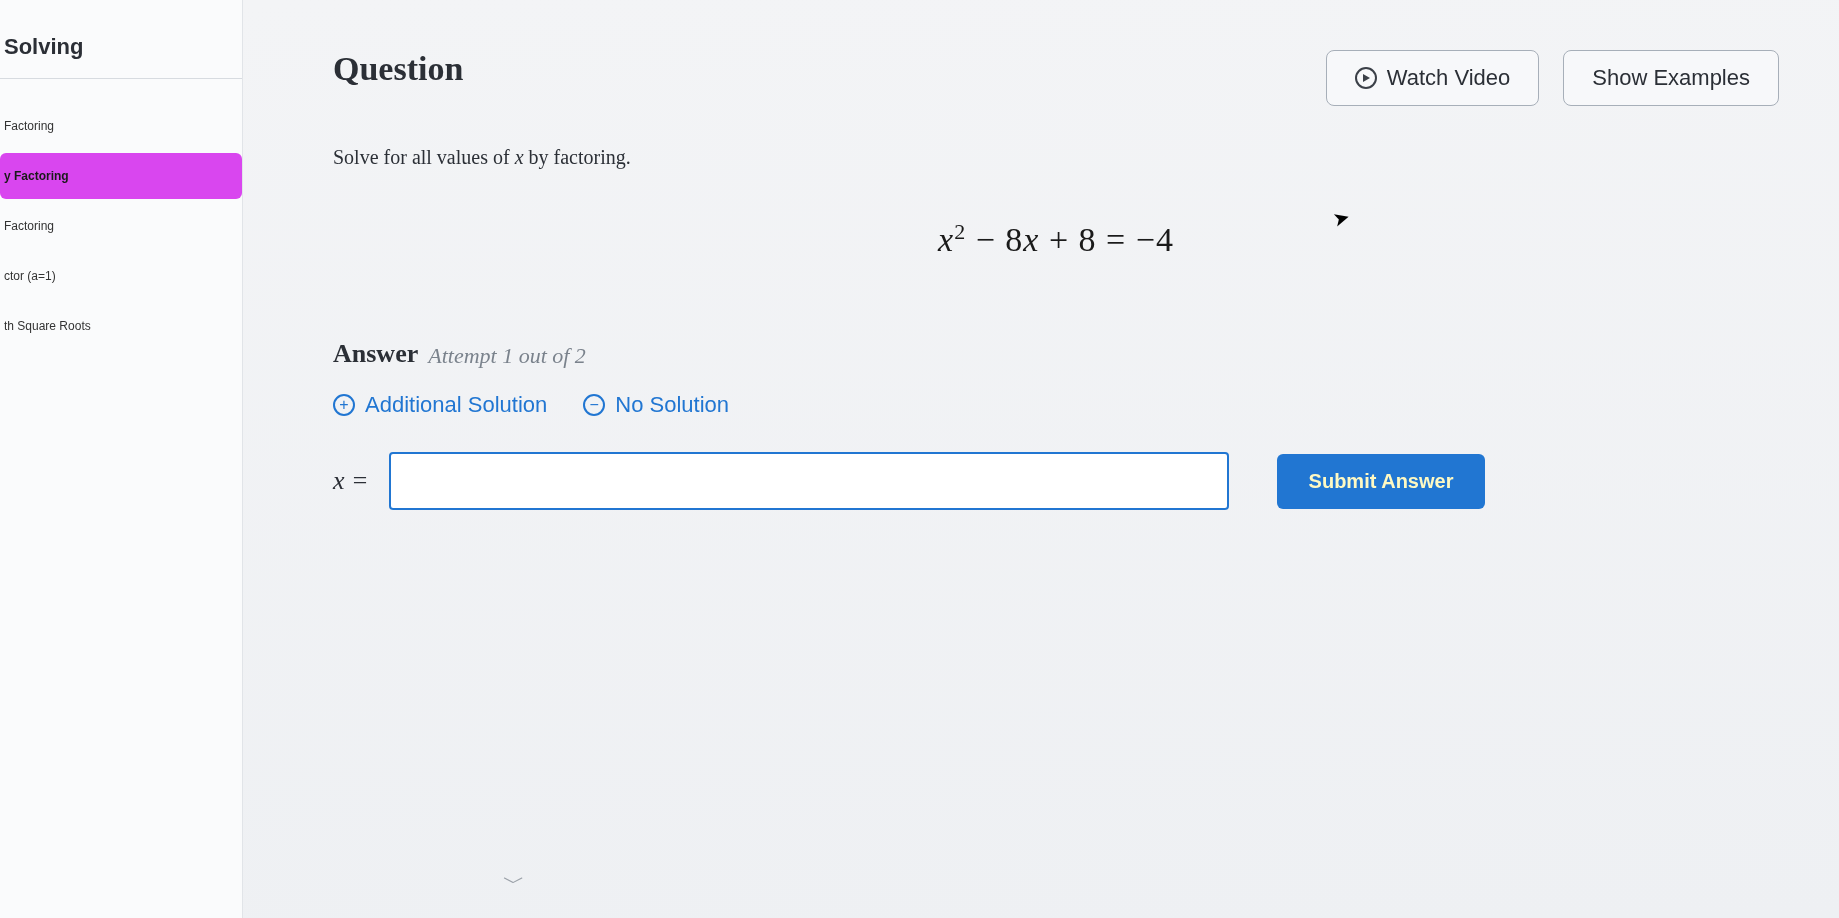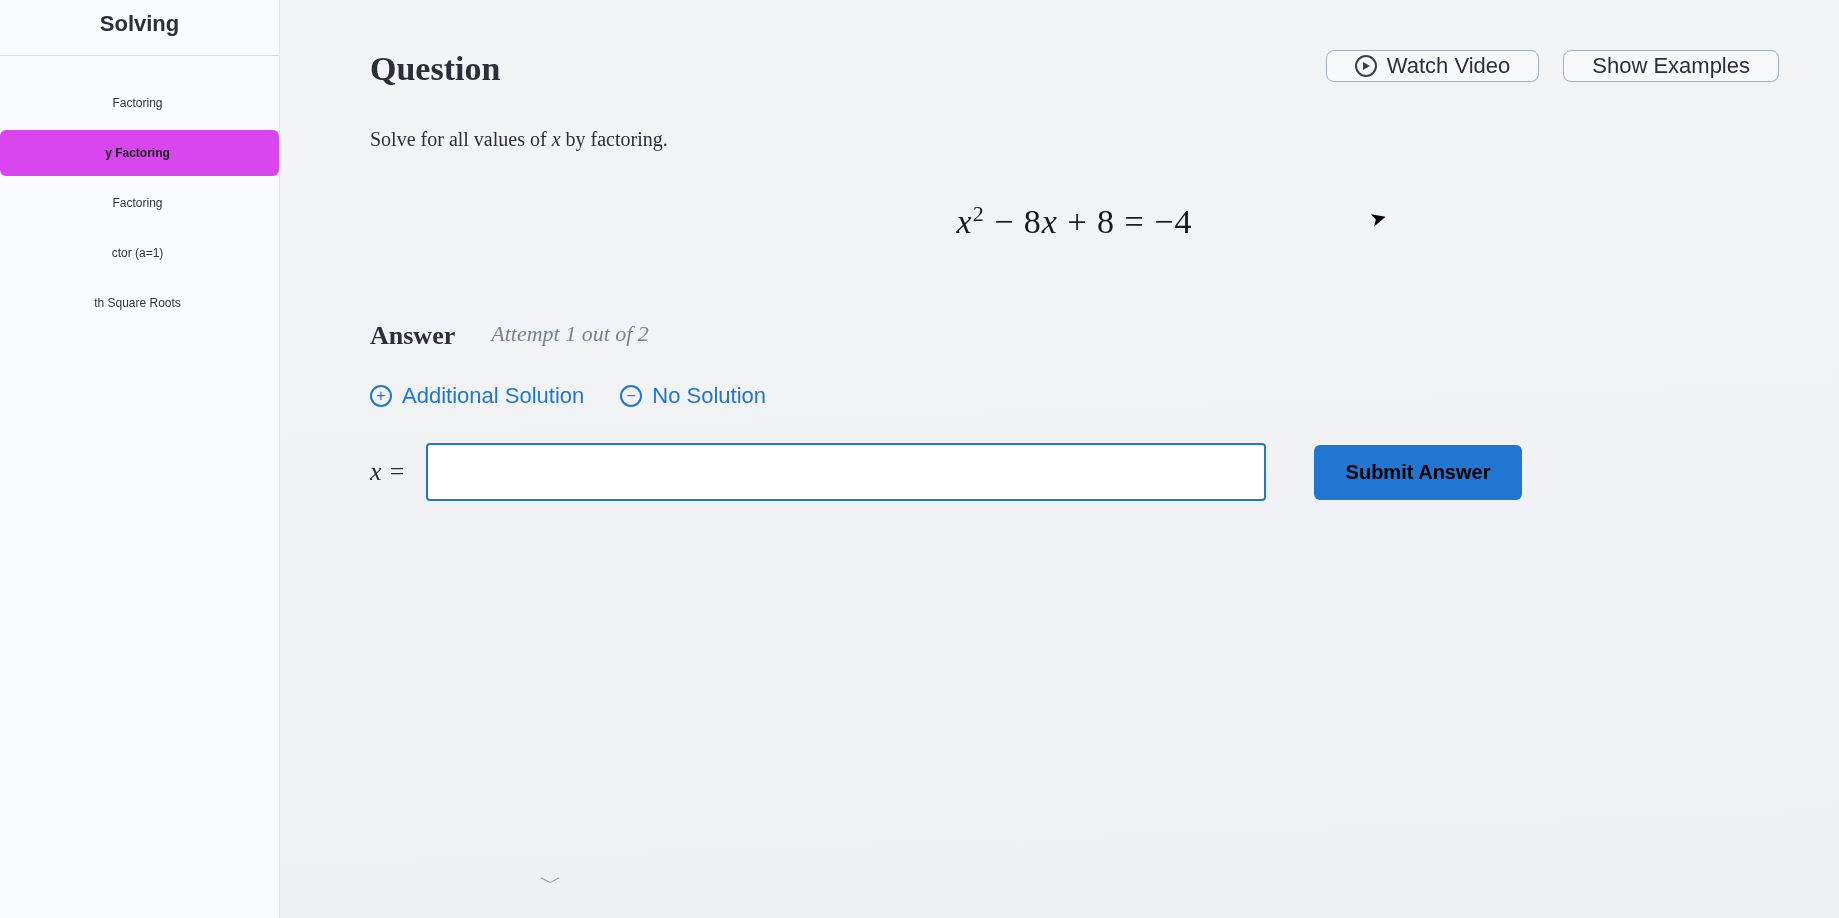--- a/index.html
+++ b/index.html
@@ -5,26 +5,25 @@
     * { box-sizing: border-box; margin: 0; padding: 0; }
     body {
       font-family: -apple-system, BlinkMacSystemFont, 'Segoe UI', Arial, sans-serif;
       background: #f5f6f8;
       display: flex;
       height: 918px;
       width: 1839px;
       overflow: hidden;
     }
     .sidebar {
-      width: 280px;
+      width: 243px;
       background: #fafbfc;
       border-right: 1px solid #e1e4e8;
-      padding-top: 3px;
+      padding-top: 26px;
       flex-shrink: 0;
-      text-align: center;
     }
     .sidebar-section-title {
       font-size: 22px;
       font-weight: 700;
       color: #2b2f36;
       padding: 8px 4px 12px 4px;
     }
     .sidebar-sub {
       font-size: 18px;
       color: #444;
@@ -67,21 +66,21 @@
       color: #2b2f36;
     }
     .top-buttons {
       display: flex;
       gap: 24px;
     }
     .btn-outline {
       display: flex;
       align-items: center;
       gap: 10px;
-      padding: 2px 28px;
+      padding: 14px 28px;
       border: 1.5px solid #a7afb9;
       border-radius: 8px;
       background: #f7f8fa;
       font-size: 22px;
       color: #2b2f36;
       cursor: pointer;
     }
     .play-icon-circle {
       width: 22px;
       height: 22px;
@@ -110,23 +109,23 @@
       font-family: Georgia, 'Times New Roman', serif;
       font-size: 34px;
       color: #1a1a1a;
       margin-bottom: 80px;
       letter-spacing: 1px;
       margin-top: 20px;
     }
     .equation-row sup { font-size: 22px; vertical-align: super; }
     .answer-row {
       display: flex;
-      align-items: flex-start;
-      gap: 36px;
-      margin-bottom: 32px;
+      align-items: flex-end;
+      gap: 10px;
+      margin-bottom: 23px;
     }
     .answer-label {
       font-family: Georgia, 'Times New Roman', serif;
       font-weight: 700;
       font-size: 26px;
       color: #2b2f36;
     }
     .attempt-text {
       font-family: Georgia, 'Times New Roman', serif;
       font-size: 22px;
@@ -177,21 +176,21 @@
       border: 2px solid #2176d2;
       border-radius: 4px;
       padding: 8px 14px;
       font-size: 22px;
       background: #fff;
       color: #333;
       max-width: 840px;
     }
     .submit-btn {
       background: #2176d2;
-      color: #000000;
+      color: #fef9c3;
       font-size: 20px;
       font-weight: 600;
       padding: 16px 32px;
       border: none;
       border-radius: 6px;
       cursor: pointer;
       margin-left: 28px;
     }
     .chevron-down {
       position: absolute;

